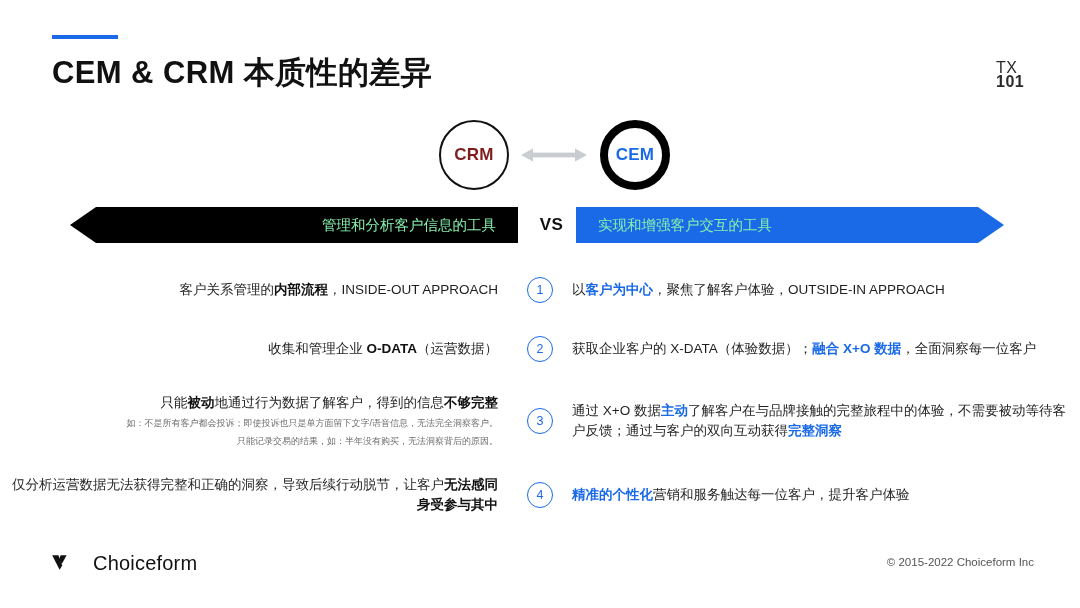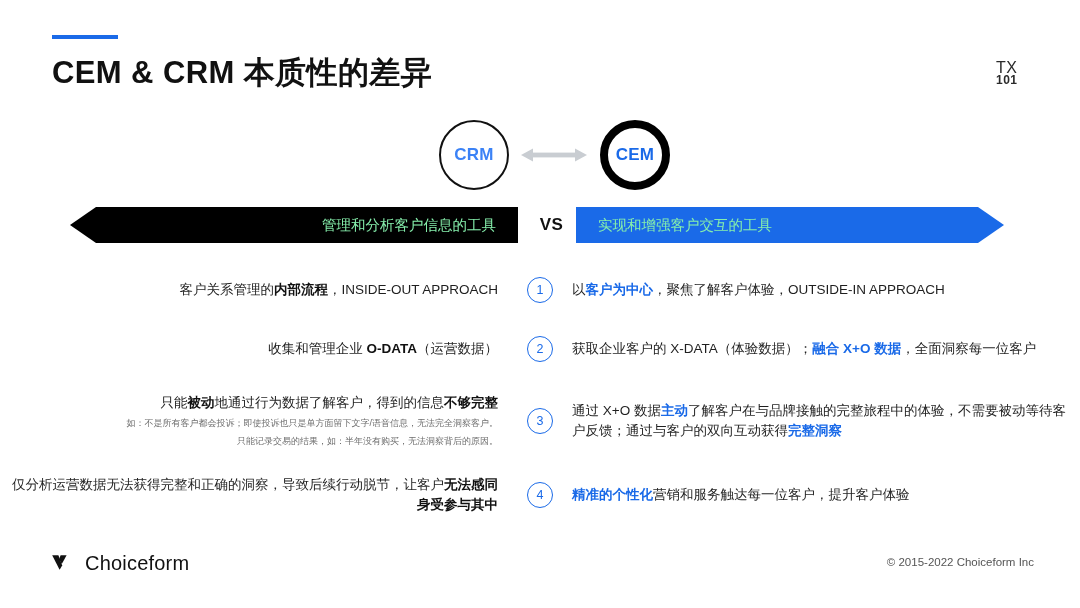--- a/index.html
+++ b/index.html
@@ -51,21 +51,21 @@
     line-height: 1;
     color: #2b2b2b;
   }
   .brand-mark .bm-line1 {
     font-size: 16px;
     font-weight: normal;
     letter-spacing: 0.5px;
     display: block;
   }
   .brand-mark .bm-line2 {
-    font-size: 12px;
+    font-size: 16px;
     font-weight: bold;
     letter-spacing: 0.5px;
     display: block;
     margin-top: -2px;
   }
 
   
   .circle-row {
     position: absolute;
     left: 0;
@@ -84,21 +84,21 @@
     justify-content: center;
     font-size: 17px;
     font-weight: bold;
     letter-spacing: 0.3px;
     background: #ffffff;
     box-sizing: border-box;
   }
   .node-crm {
     left: 439px;
     border: 2px solid #111111;
-    color: #3b82f6;
+    color: #7f1d1d;
   }
   .node-cem {
     left: 600px;
     border: 8px solid #000000;
     color: #1a6ae8;
   }
   .link-arrow {
     position: absolute;
     left: 521px;
     top: 28px;
@@ -237,21 +237,21 @@
     bottom: 0;
     width: 1080px;
     height: 70px;
   }
   .logo-wrap {
     position: absolute;
     left: 50px;
     top: 10px;
     display: flex;
     align-items: center;
-    gap: 9px;
+    gap: 17px;
   }
   .logo-name {
     font-size: 20px;
     color: #111111;
     letter-spacing: 0.2px;
   }
   .copyright {
     position: absolute;
     right: 46px;
     top: 18px;

